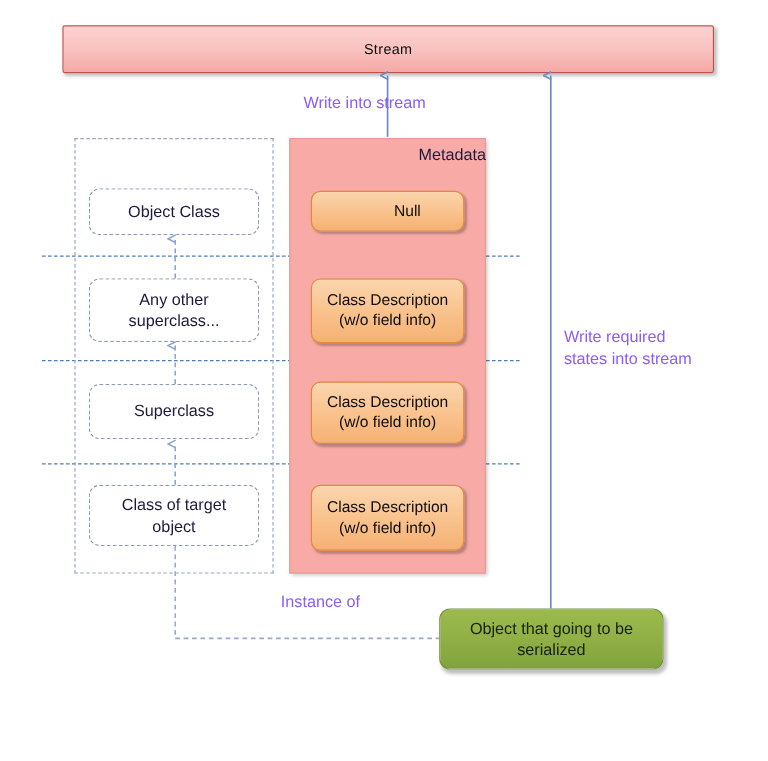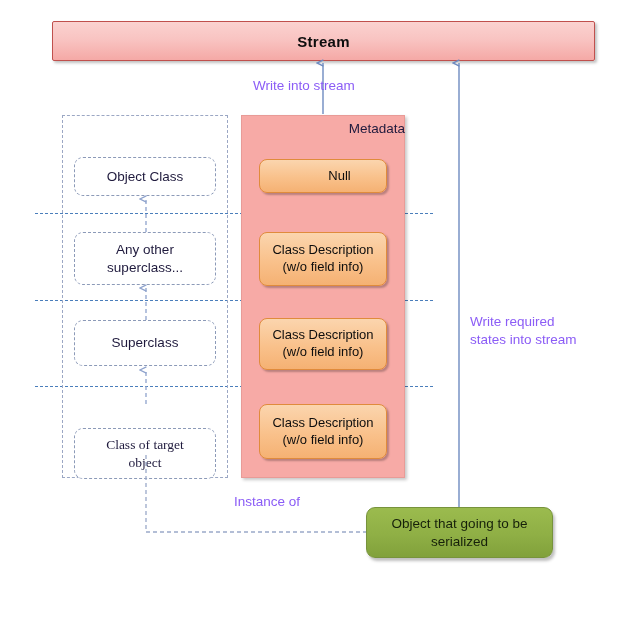--- a/index.html
+++ b/index.html
@@ -28,42 +28,41 @@
     border: 1px solid #c0504d;
     border-radius: 2px;
     background: linear-gradient(to bottom, #fbd2d0 0%, #f9c4c2 45%, #f5a9a6 100%);
     box-shadow: 2px 2px 3px rgba(0,0,0,0.25);
     display: flex;
     align-items: center;
     justify-content: center;
     box-sizing: border-box;
   }
   .stream-bar span {
-    font-size: 15px;
-    font-weight: bold;
+    font-size: 12px;
+    font-weight: normal;
     color: #0d0d0d;
     letter-spacing: 0.3px;
   }
 
   
   .plain-label {
     position: absolute;
     font-size: 13.5px;
     color: #8b5cf6;
     white-space: pre-line;
     line-height: 1.35;
   }
   .label-write-into-stream {
     left: 253px;
     top: 77px;
   }
   .label-write-required {
     left: 470px;
     top: 272px;
-    margin-top: 41px;
   }
   .label-instance-of {
     left: 214px;
     top: 493px;
     margin-left: 16px;
   }
 
   
   .hierarchy-box {
     position: absolute;
@@ -98,21 +97,21 @@
     justify-content: center;
     text-align: center;
     font-size: 13.5px;
     color: #1f1a3d;
     line-height: 1.3;
     white-space: pre-line;
   }
   .hier-node-0 { top: 157px; height: 39px; }
   .hier-node-1 { top: 232px; height: 53px; }
   .hier-node-2 { top: 320px; height: 46px; }
-  .hier-node-3 { top: 428px; height: 51px; font-family: Liberation Serif, serif; }
+  .hier-node-3 { top: 404px; height: 51px; }
 
   
   .metadata-panel {
     position: absolute;
     left: 241px;
     top: 115px;
     width: 164px;
     height: 363px;
     background: #f7aaa6;
     border: 1px solid #e89b97;

